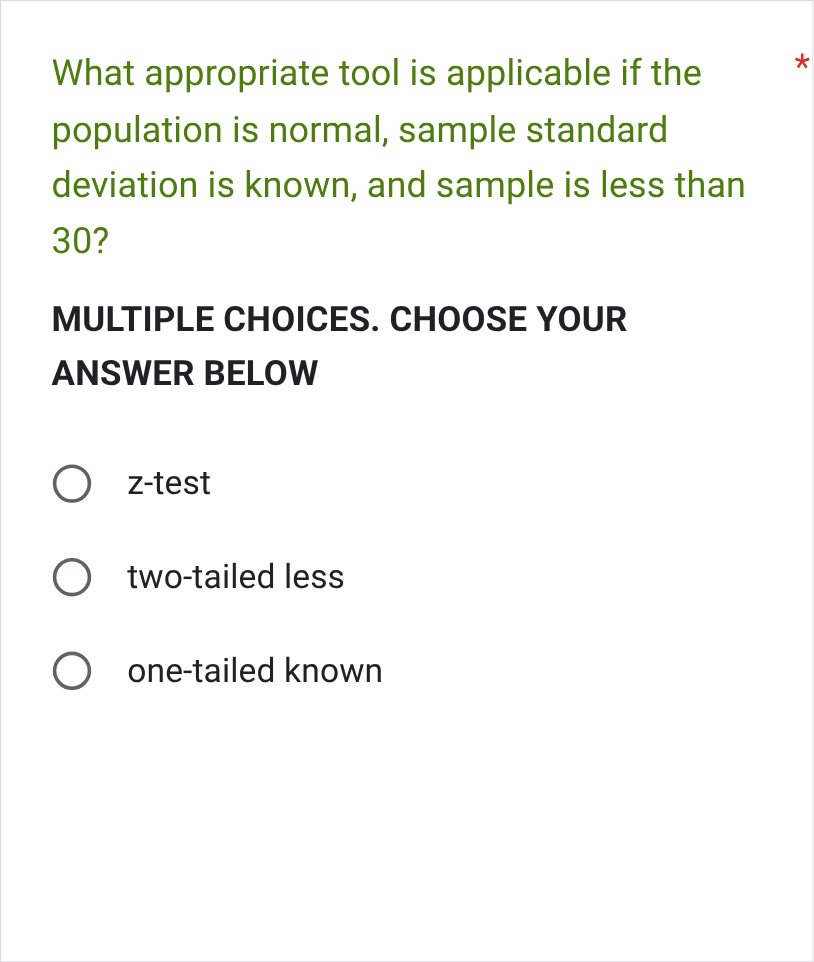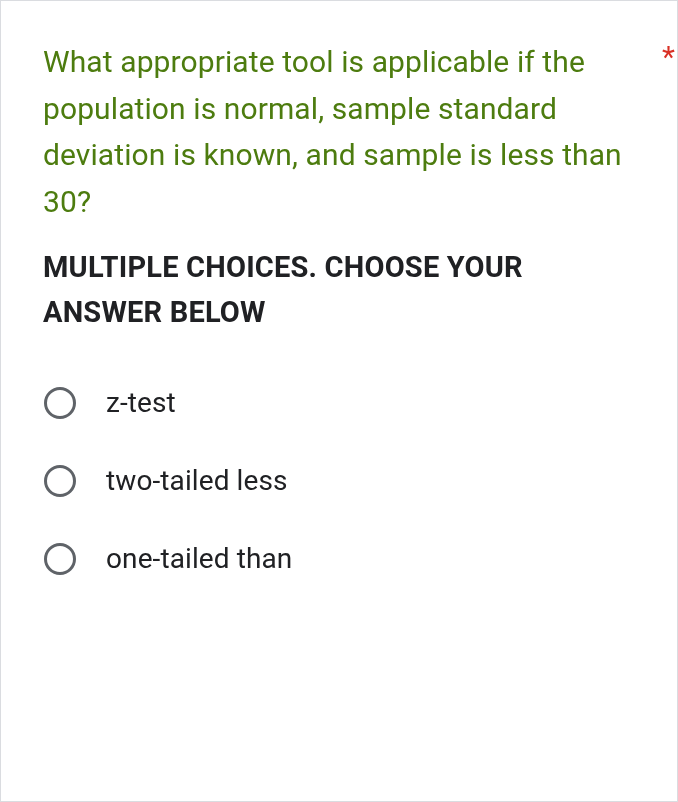--- a/index.html
+++ b/index.html
@@ -80,16 +80,16 @@
     <div class="option-row">
       <div class="radio-circle"></div>
       <span class="option-label">z-test</span>
     </div>
     <div class="option-row">
       <div class="radio-circle"></div>
       <span class="option-label">two-tailed less</span>
     </div>
     <div class="option-row">
       <div class="radio-circle"></div>
-      <span class="option-label">one-tailed than</span>
+      <span class="option-label">one-tailed known</span>
     </div>
   </div>
 </div>
 
 </body></html>

